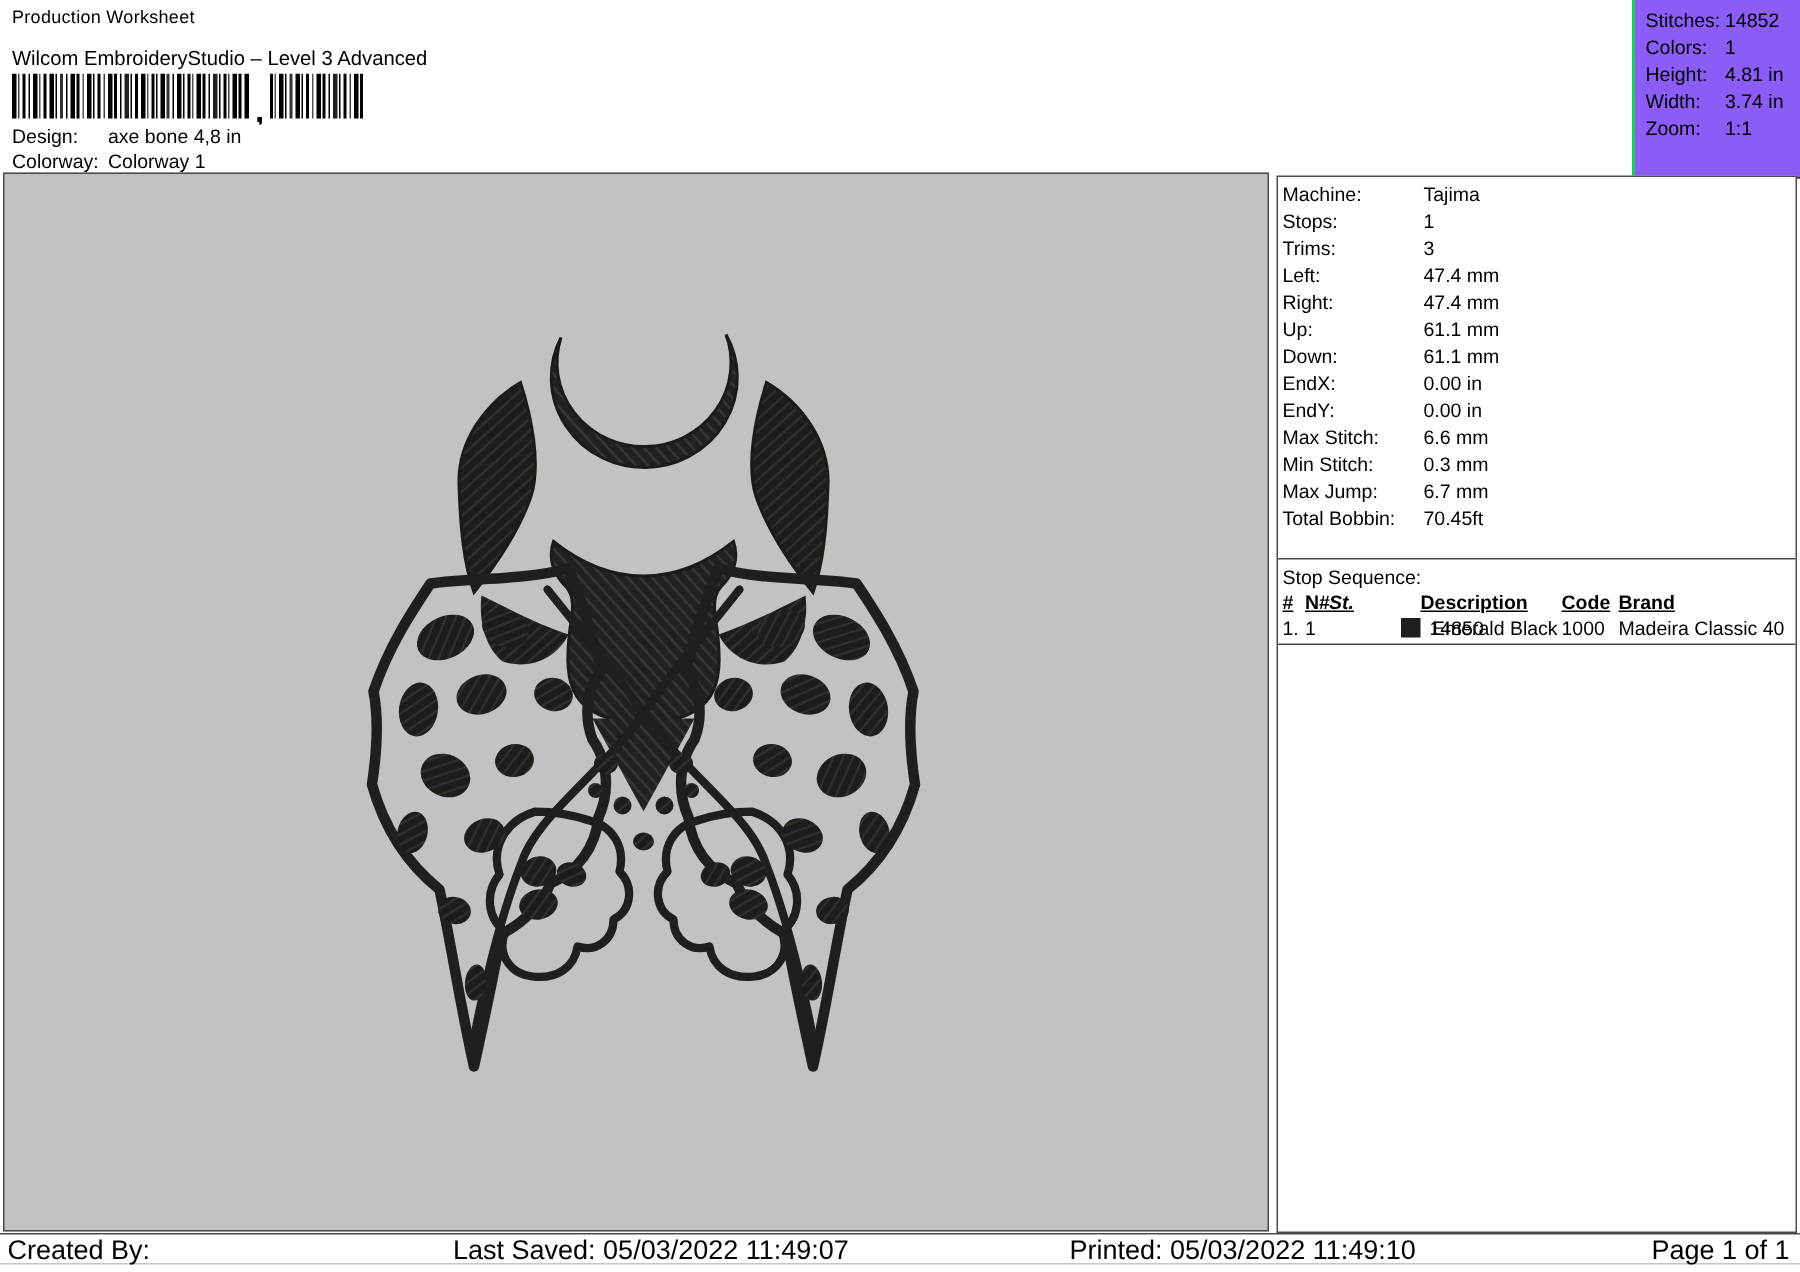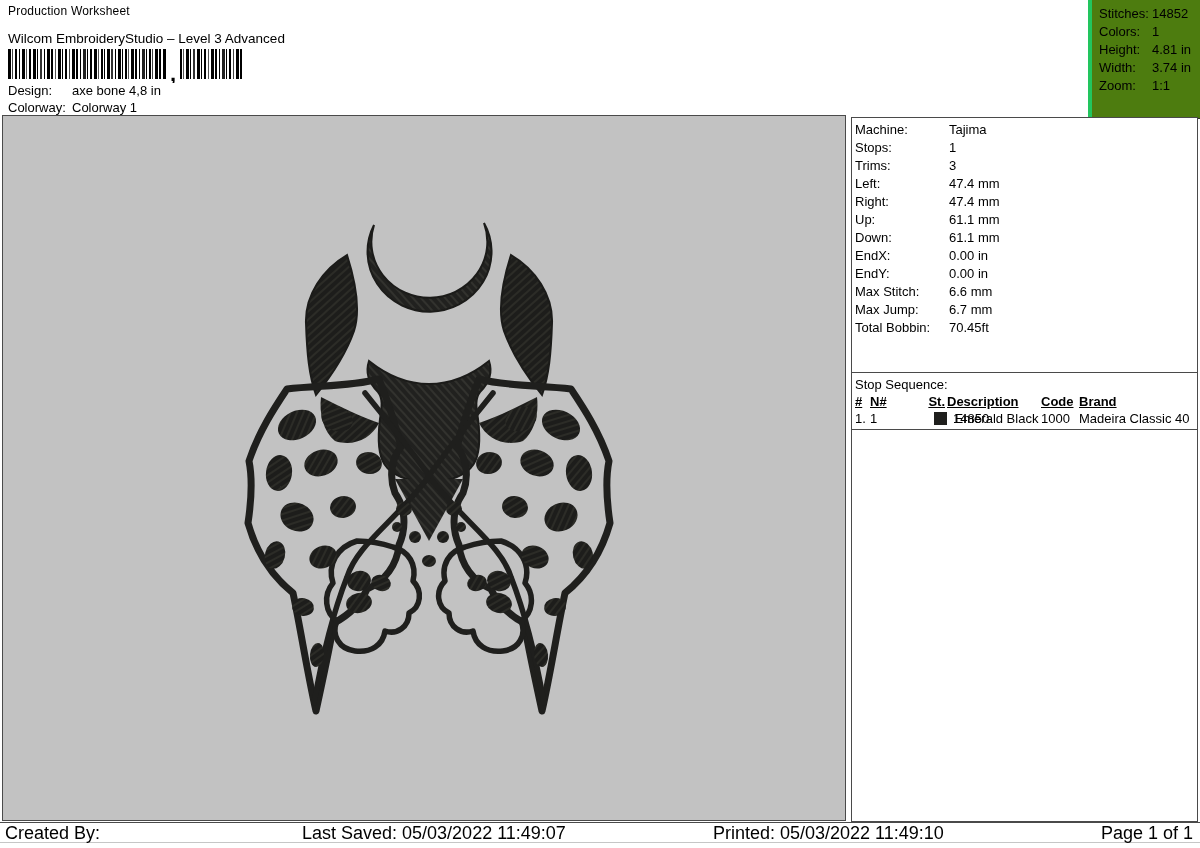--- a/index.html
+++ b/index.html
@@ -13,22 +13,22 @@
   .hdr-title { position:absolute; left:8px; top:4px; font-size:12px; font-weight:normal; letter-spacing:0.2px; }
   .hdr-sub   { position:absolute; left:8px; top:31px; font-size:13.5px; }
   .barcode   { position:absolute; left:8px; top:49px; }
   .meta-row  { position:absolute; left:8px; font-size:13px; }
   .meta-row .lbl { display:inline-block; width:64px; }
   #design-row   { top:83px; }
   #colorway-row { top:100px; }
   
   .summary {
     position:absolute; left:1088px; top:0; width:112px; height:119px;
-    border-left:4px solid #22c55e; border-bottom:1px solid #2f2f2f;
-    background:#4d7c0f; padding-top:5px;
+    border-left:2px solid #22c55e; border-bottom:1px solid #2f2f2f;
+    background:#8b5cf6; padding-top:5px;
   }
   .summary .row { display:flex; height:18px; line-height:18px; padding-left:7px; }
   .summary .lbl { width:53px; }
   
   .canvas {
     position:absolute; left:2px; top:115px; width:844px; height:706px;
     background:#c2c2c2; border:1px solid #4a4a4a;
   }
   .design-svg { position:absolute; left:236px; top:95px; }
   
@@ -38,21 +38,21 @@
   }
   .mi { height:255px; border-bottom:1px solid #4a4a4a; padding:3px 0 0 3px; }
   .mi .row { display:flex; height:18px; line-height:18px; }
   .mi .lbl { width:94px; }
   .ss { border-bottom:1px solid #4a4a4a; padding:3px 0 2px 3px; }
   .ss-title { height:17px; line-height:17px; }
   .ss .hrow, .ss .drow { display:flex; height:17px; line-height:17px; align-items:center; }
   .ss .hrow span { font-weight:bold; text-decoration:underline; }
   .c1 { width:15px; } .c2 { width:16px; }
   .c3 { width:60px; display:flex; align-items:center;padding-left:48px; }
-  .c3h { width:60px; text-align:right; padding-right:1px; }
+  .c3h { width:60px; padding-right:1px;font-style:italic; }
   .c4 { width:95px; padding-left:6px;text-align:center; } .c4h { width:95px; padding-left:1px; }
   .c5 { width:38px; } .c6 { flex:1; }
   .swatch { width:13px; height:13px; background:#1f1f1d; margin-right:6px; flex:0 0 auto; }
   
   .footer {
     position:absolute; left:0; top:822px; width:1200px; height:21px;
     border-top:1px solid #4a4a4a; border-bottom:1px solid #c6c6c6;
     background:#fff; line-height:20px; font-size:18px;
   }
   .footer span { position:absolute; top:0; }
@@ -281,20 +281,24 @@
       </div>
     <div class="row">
         <span class="lbl">EndY:</span>
         <span>0.00 in</span>
       </div>
     <div class="row">
         <span class="lbl">Max Stitch:</span>
         <span>6.6 mm</span>
       </div>
     <div class="row">
+        <span class="lbl">Min Stitch:</span>
+        <span>0.3 mm</span>
+      </div>
+    <div class="row">
         <span class="lbl">Max Jump:</span>
         <span>6.7 mm</span>
       </div>
     <div class="row">
         <span class="lbl">Total Bobbin:</span>
         <span>70.45ft</span>
       </div>
   </div>
 
   <div class="ss">

